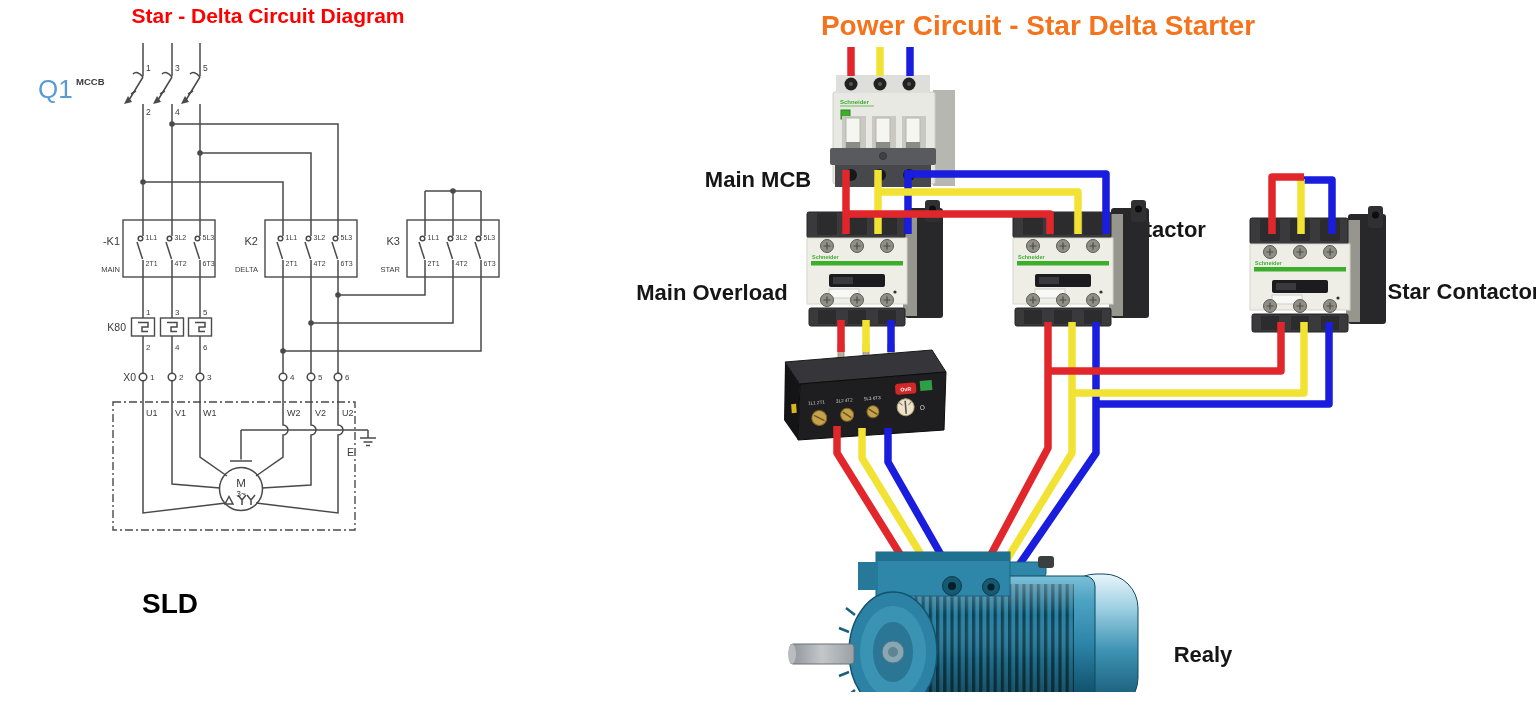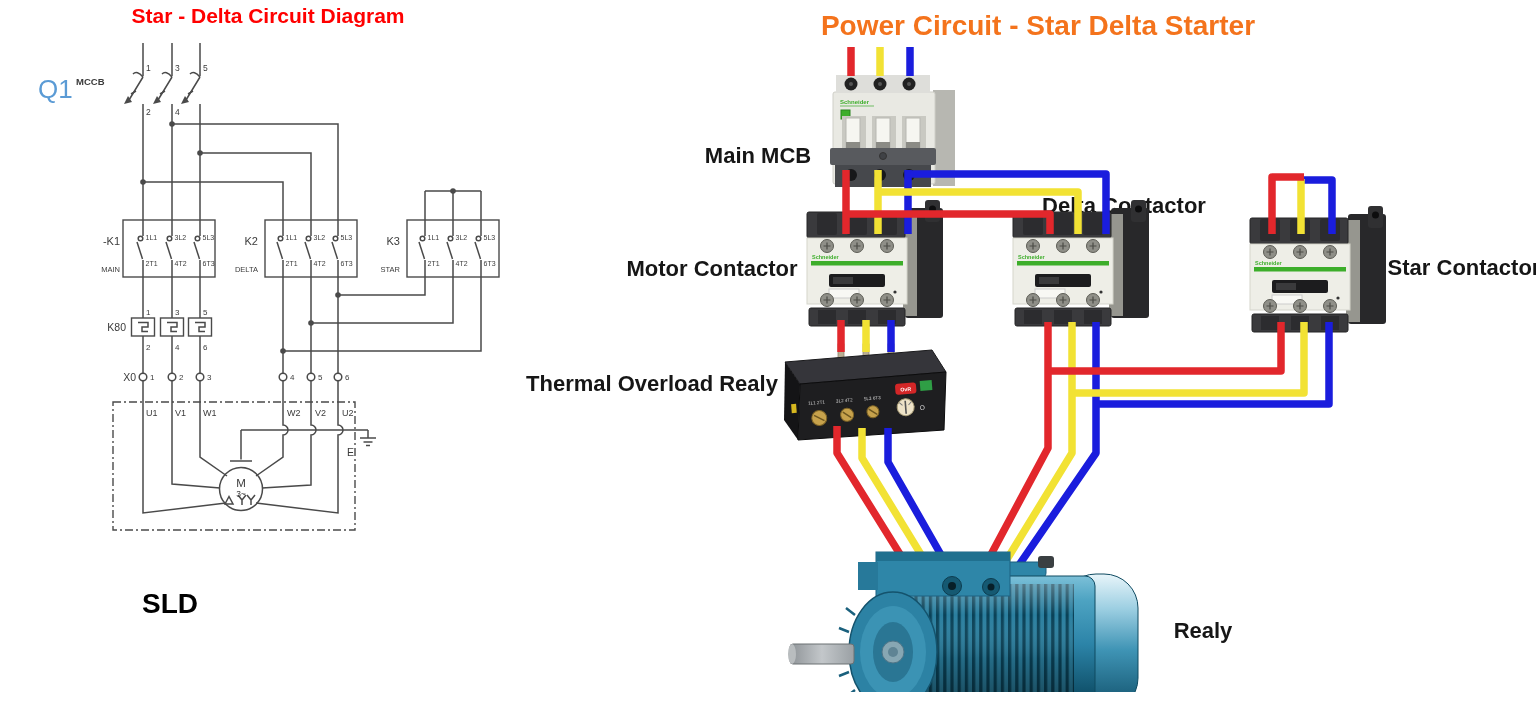--- a/index.html
+++ b/index.html
@@ -3,21 +3,21 @@
 <meta charset="utf-8">
 <style>
   html,body{margin:0;padding:0;background:#fff;}
   .canvas{position:relative;width:1536px;height:692px;background:#ffffff;overflow:hidden;
           font-family:"Liberation Sans",sans-serif;}
   .title{position:absolute;font-weight:bold;white-space:nowrap;transform:translateX(-50%);}
   .left-title{left:268px;top:4px;font-size:21px;color:#ff0000;}
   .right-title{left:1038px;top:10px;font-size:28px;color:#f4731c;}
   .sld-caption{position:absolute;left:142px;top:588px;font-size:28px;font-weight:bold;color:#000000;}
   .complabel{position:absolute;transform:translateX(-50%);font-size:22px;font-weight:bold;
-             color:#161616;white-space:nowrap;}
+             color:#161616;white-space:nowrap;margin-top:24px;}
   .schematic-svg{position:absolute;left:0;top:0;width:560px;height:722px;}
   .power-svg{position:absolute;left:560px;top:0;width:976px;height:722px;}
   .sline{stroke:#4a4a4a;stroke-width:1.5;fill:none;}
   .sbox{stroke:#4a4a4a;stroke-width:1.4;fill:none;}
   .sdot{fill:#4a4a4a;}
   .stext{fill:#3b3b3b;}
   .wire{fill:none;stroke-width:7.5;stroke-linejoin:round;}
   .wire-red{stroke:#e2272c;}
   .wire-yellow{stroke:#f2e234;}
   .wire-blue{stroke:#1a1ddd;}
@@ -26,24 +26,23 @@
 </head>
 <body>
 
 <div class="canvas">
 
   <div class="title left-title">Star - Delta Circuit Diagram</div>
   <div class="title right-title">Power Circuit - Star Delta Starter</div>
   <div class="sld-caption">SLD</div>
 
   <div class="complabel" style="left:758px;top:143px;">Main MCB</div>
-  <div class="complabel" style="left:712px;top:256px;">Motor Contactor</div>
+  <div class="complabel" style="left:712px;top:256px;">Main Overload</div>
   <div class="complabel" style="left:1124px;top:193px;">Delta Contactor</div>
   <div class="complabel" style="left:1464px;top:255px;">Star Contactor</div>
-  <div class="complabel" style="left:652px;top:371px;">Thermal Overload Realy</div>
   <div class="complabel" style="left:1203px;top:618px;">Realy</div>
 
   <svg class="schematic-svg" viewBox="0 0 560 722">
 
     <g>
       <path class="sline" d="M143,43 V76 M172,43 V76 M200,43 V76"></path>
       <path class="sline" d="M143,104 V236 M172,104 V236 M200,104 V236"></path>
 
       <path class="sline" d="M143,77 L129,100 M172,77 L158,100 M200,77 L186,100"></path>
       <path class="sline" d="M143,77 Q137,70 133,74 M172,77 Q166,70 162,74 M200,77 Q194,70 190,74"></path>

